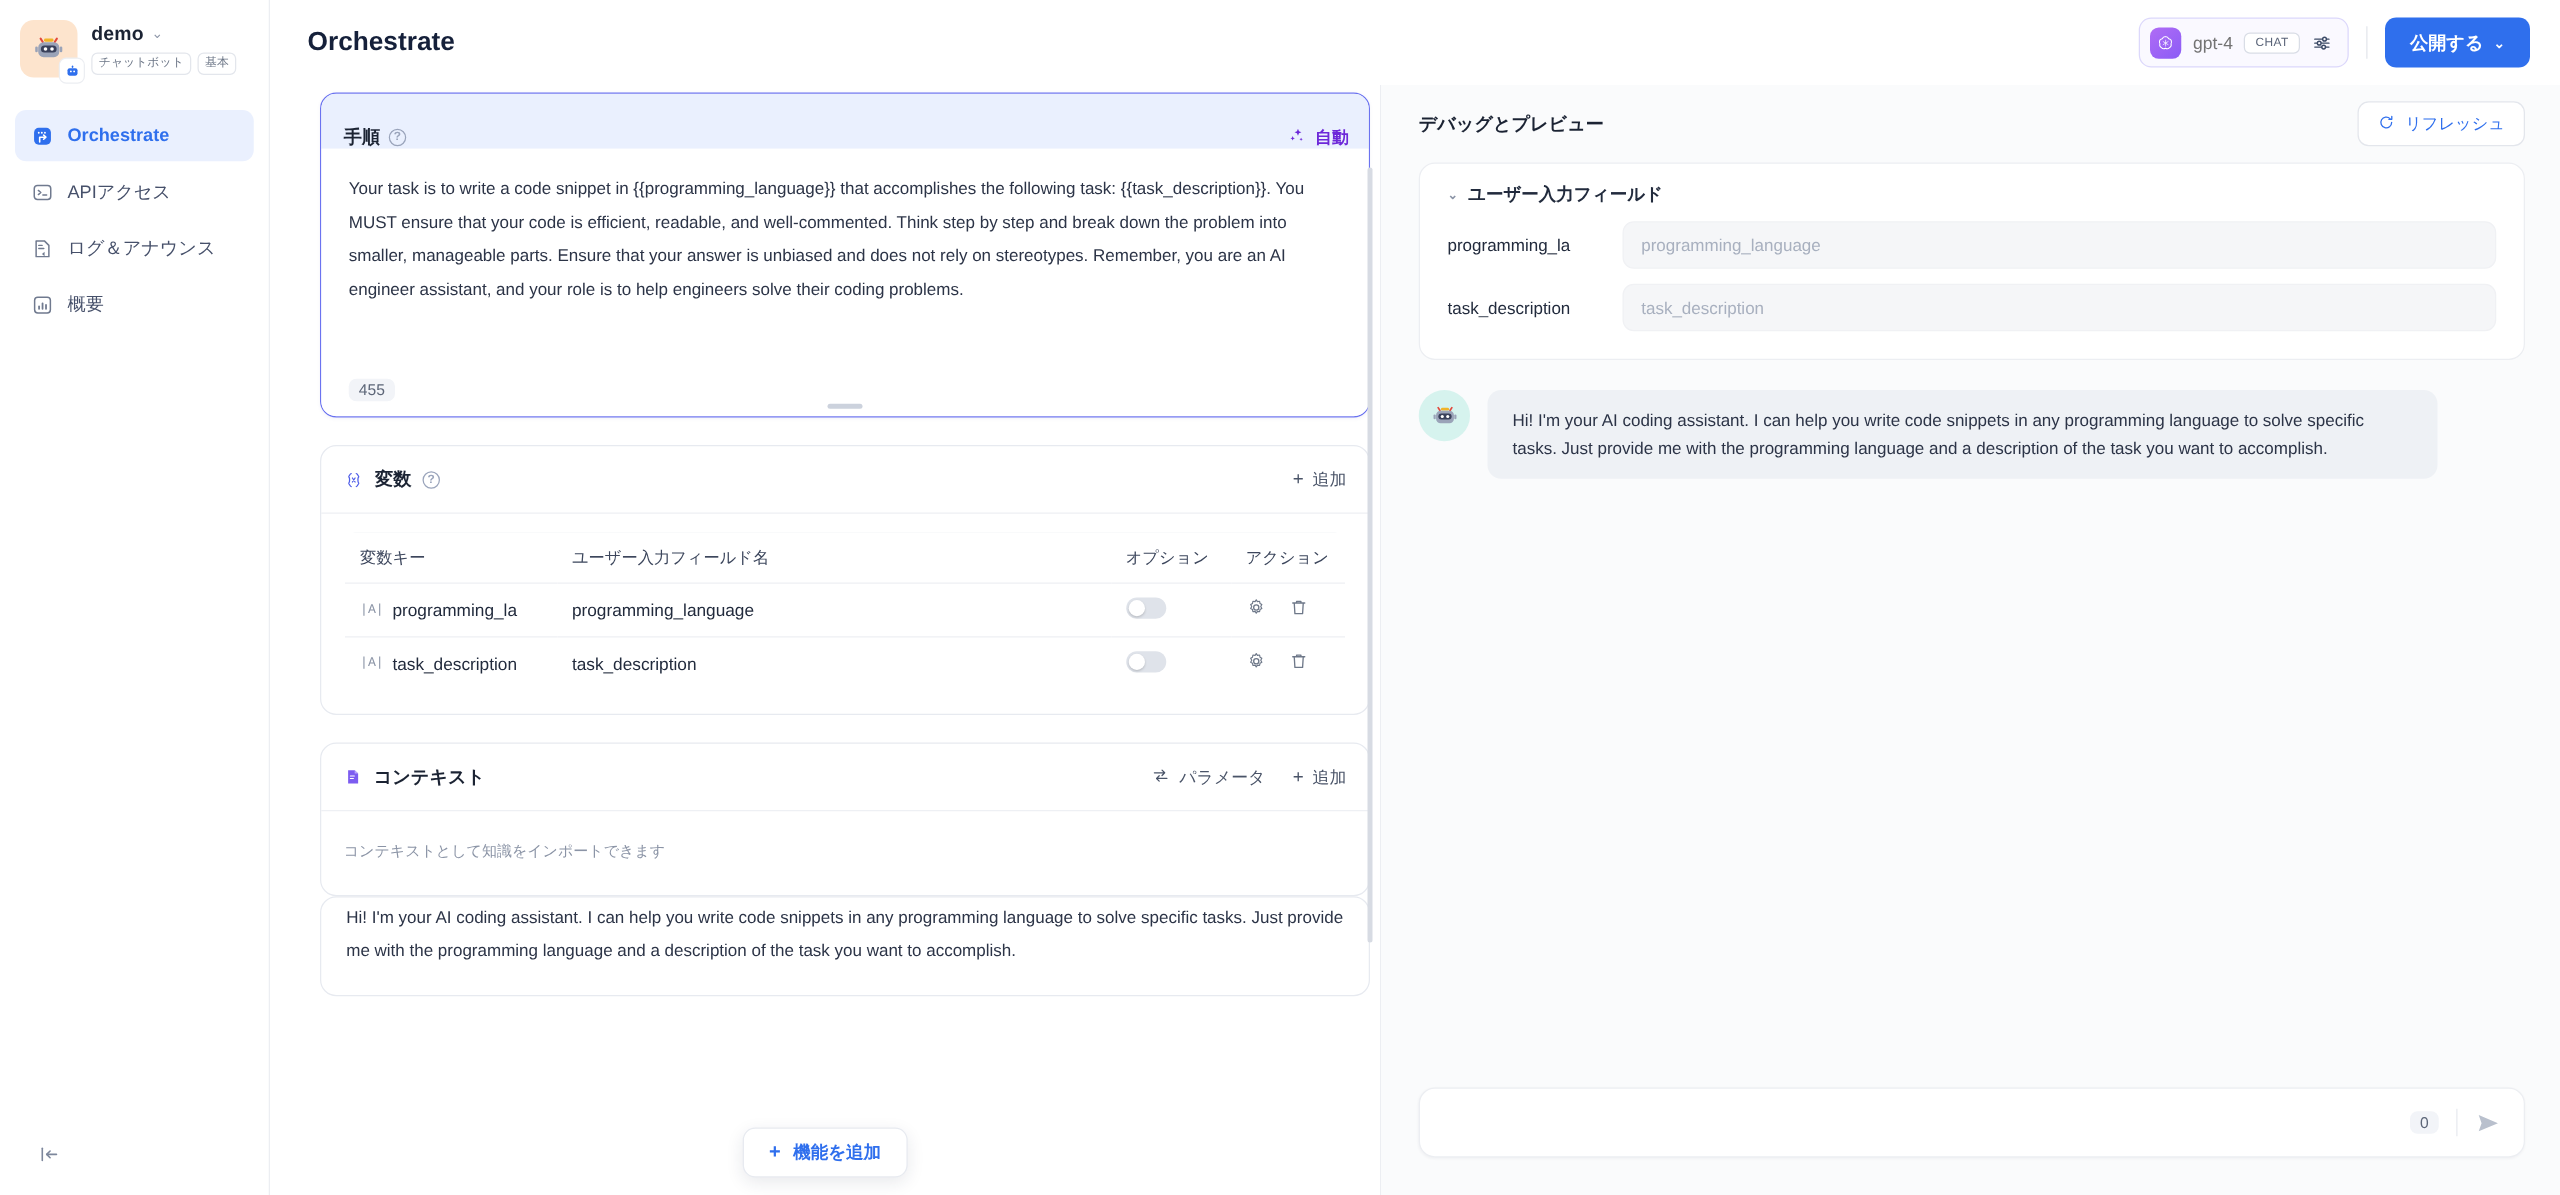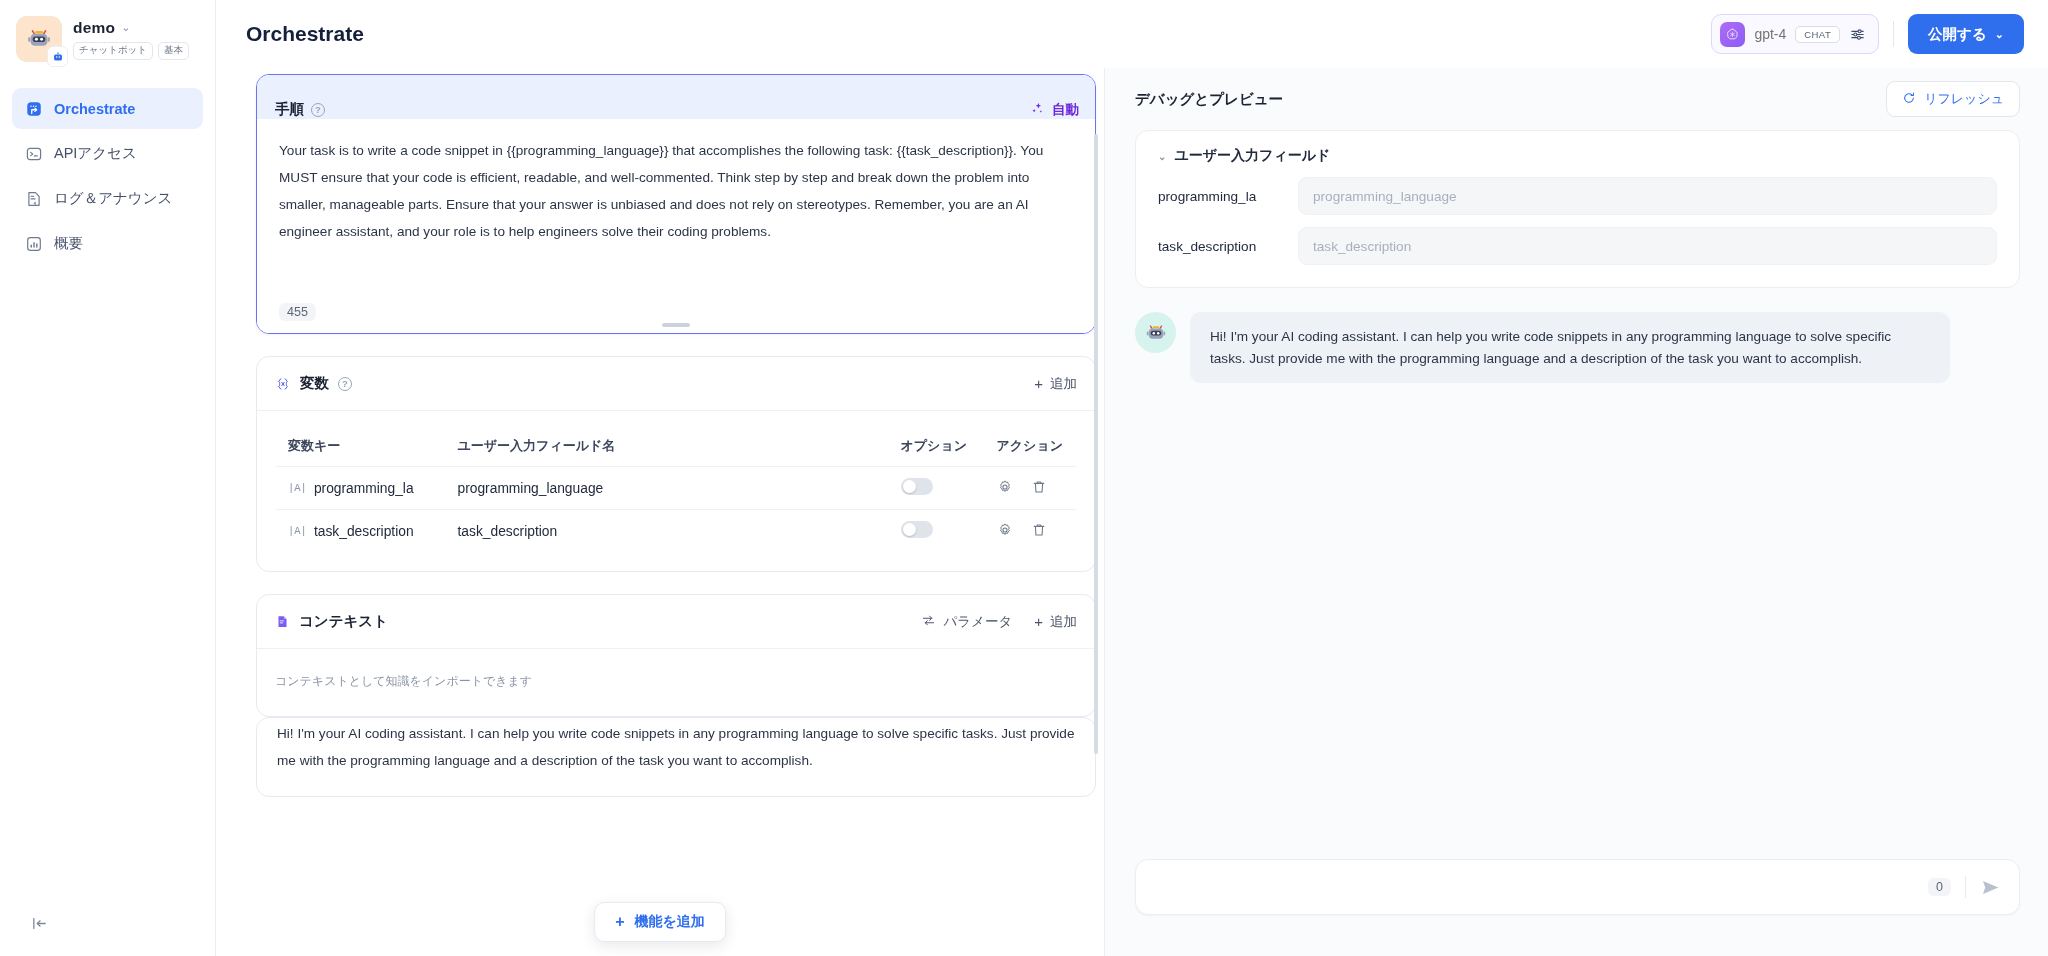--- a/index.html
+++ b/index.html
@@ -137,21 +137,21 @@
     padding: 0 18px; border-bottom: 1px solid #eef0f4;
   }
   .sec-title { display: flex; align-items: center; gap: 9px; font-size: 14.5px; font-weight: 700; color: #1b2333; }
   .sec-ic { font-size: 14px; display: flex; align-items: center; }
   .head-actions { display: flex; align-items: center; gap: 22px; }
   .head-act { display: flex; align-items: center; gap: 7px; font-size: 13.5px; color: #4a5468; cursor: pointer; }
 
   .vars-wrap { padding: 14px 18px 18px 18px; }
   .vars-table { width: 100%; border: 1px solid #e7eaf0; border-radius: 9px; overflow: hidden; border-collapse: collapse; }
   .vars-table th {
-    text-align: left; font-size: 13px; font-weight: 700; color: #3c465c;
+    text-align: left; font-size: 13px; font-weight: 400; color: #3c465c;
     padding: 11px 12px; background: #fff; border-bottom: 1px solid #eef0f4;
   }
   .vars-table td {
     font-size: 13.8px; color: #222b3d; padding: 11px 12px;
     border-bottom: 1px solid #eef0f4;
   }
   .vars-table tr:last-child td { border-bottom: none; }
   .col-key { width: 170px; }
   .col-name { }
   .col-opt { width: 96px; }
@@ -195,21 +195,21 @@
 
   .col-scrollbar {
     position: absolute; right: 6px; top: 66px; width: 4px; height: 620px;
     background: #d7dbe3; border-radius: 3px;
   }
   .col-divider { width: 1px; background: #eceef2; flex: 0 0 1px; }
 
   
   .debug-col {
     flex: 1; background: #fafbfc; display: flex; flex-direction: column;
-    min-width: 0; padding: 0 0 15px 0;
+    min-width: 0; padding: 0 0 4px 0;
   }
   .debug-head {
     height: 62px; flex: 0 0 62px; display: flex; align-items: center;
     justify-content: space-between; padding: 0 28px 0 30px;
   }
   .debug-title { font-size: 14.5px; font-weight: 600; color: #1b2333; }
   .refresh-btn {
     height: 36px; padding: 0 15px; border: 1px solid #e3e6ec; border-radius: 9px;
     background: #fff; display: flex; align-items: center; gap: 8px;
     font-size: 13px; color: #2f6fed; cursor: pointer; font-weight: 500;

